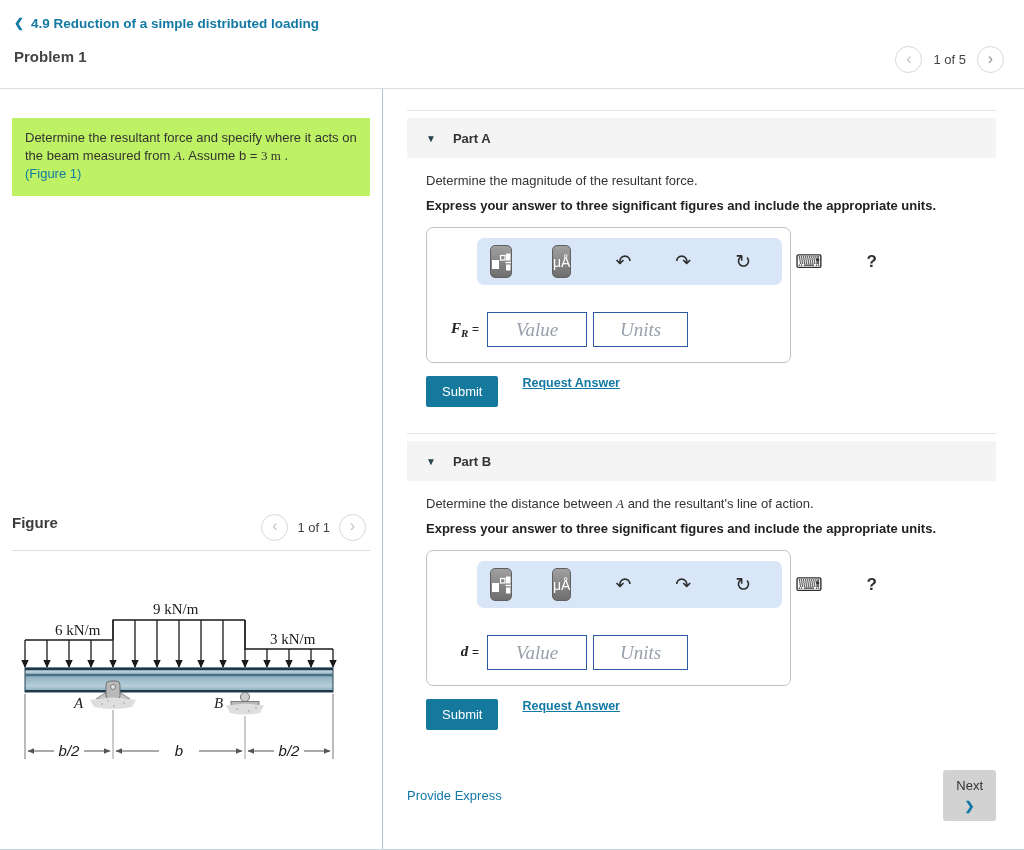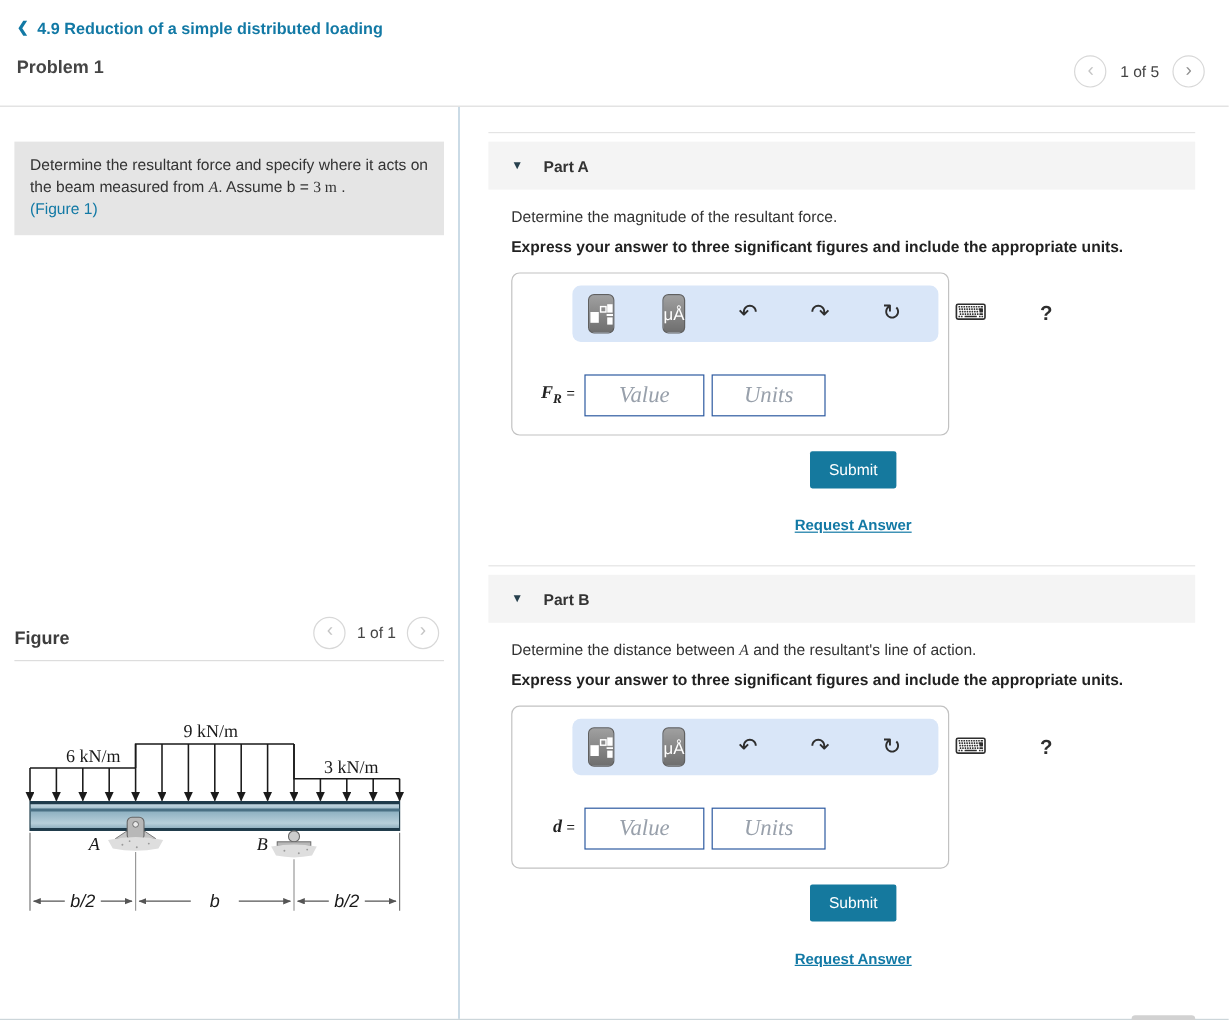--- a/index.html
+++ b/index.html
@@ -22,26 +22,26 @@
     display:flex; align-items:center; justify-content:center; font-size:16px; color:#c4c4c4; cursor:pointer; padding-bottom:2px; }
   .pag-circle.on { color:#8f8f8f; }
   .pag-count { font-size:13px; color:#444; }
 
   
   .main { display:flex; height:760px; }
   .left-col { width:383px; border-right:1px solid #a9c4d6; padding:0 12px; flex:none; }
   .right-col { flex:1; padding:21px 28px 0 24px; }
 
   
-  .stmt-box { margin-top:29px; background:#e5e5e5; padding:11px 13px 13px 13px; font-size:13px; line-height:1.38; color:#333; }
+  .stmt-box { margin-top:29px; background:#bef264; padding:11px 13px 13px 13px; font-size:13px; line-height:1.38; color:#333; }
   .serif-var { font-family:"Liberation Serif", serif; font-style:italic; }
   .serif-num { font-family:"Liberation Serif", serif; }
   .fig-link { color:#1279a5; cursor:pointer; }
   .figure-section { margin-top:318px; }
-  .figure-head { display:flex; justify-content:space-between; align-items:flex-end; padding-right:4px; }
+  .figure-head { display:flex; justify-content:space-between; align-items:flex-start; padding-right:4px; }
   .figure-title { font-size:15px; font-weight:bold; color:#3d3d3d; }
   .fig-pag { display:flex; align-items:center; gap:9px; }
   .figure-rule { border:none; border-top:1px solid #ddd; margin:9px 0 0 0; }
   .fig-canvas { margin:36px 0 0 6px; }
 
   
   .part { border-top:1px solid #e4e4e4; padding-top:7px; }
   .part-b { margin-top:26px; }
   .part-head { background:#f4f4f4; height:40px; display:flex; align-items:center; padding-left:19px; gap:17px; cursor:pointer; }
   .part-tri { font-size:10px; color:#27404d; }
@@ -62,21 +62,21 @@
 
   .answer-row { display:flex; align-items:center; margin-top:27px; padding-bottom:5px; }
   .ans-label { min-width:42px; text-align:right; margin-right:8px; font-size:15px; color:#222;
     font-family:"Liberation Serif", serif; font-style:italic; font-weight:bold; white-space:nowrap; }
   .ans-label sub { font-size:11px; }
   .ans-eq { font-style:normal; font-family:"Liberation Sans", sans-serif; font-weight:normal; font-size:12px; }
   .ans-input { width:100px; height:35px; border:1.5px solid #2d5aa0; border-radius:0; margin-right:6px;
     text-align:center; font-family:"Liberation Serif", serif; font-style:italic; font-size:19px; color:#333; outline:none; }
   .ans-input::placeholder { color:#98a0ab; opacity:1; }
 
-  .submit-row { margin-top:13px; display:flex; align-items:center; gap:24px;flex-direction:column; }
+  .submit-row { margin-top:13px; display:flex; gap:24px; }
   .submit-btn { background:#15799e; color:#fff; border:none; border-radius:2px; padding:8px 16px; font-size:13px; cursor:pointer; font-family:"Liberation Sans", sans-serif; }
   .request-link { color:#1279a5; font-weight:bold; font-size:12.5px; text-decoration:underline; cursor:pointer; }
 
   .footer-row { display:flex; justify-content:space-between; align-items:center; margin-top:40px; }
   .feedback-link { color:#1279a5; font-size:13px; cursor:pointer; }
   .next-btn { background:#d2d2d2; border:none; border-radius:3px; padding:8px 13px; font-size:13px; color:#333; cursor:pointer; display:flex; align-items:center; gap:6px; font-family:"Liberation Sans", sans-serif;flex-direction:column; }
   .next-chev { color:#1279a5; font-weight:bold; font-size:12px; }
 
   
   .fg-load { font-family:"Liberation Serif", serif; font-size:15px; fill:#1a1a1a; }

